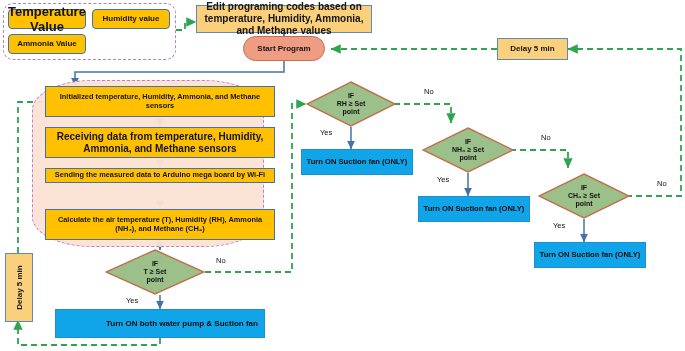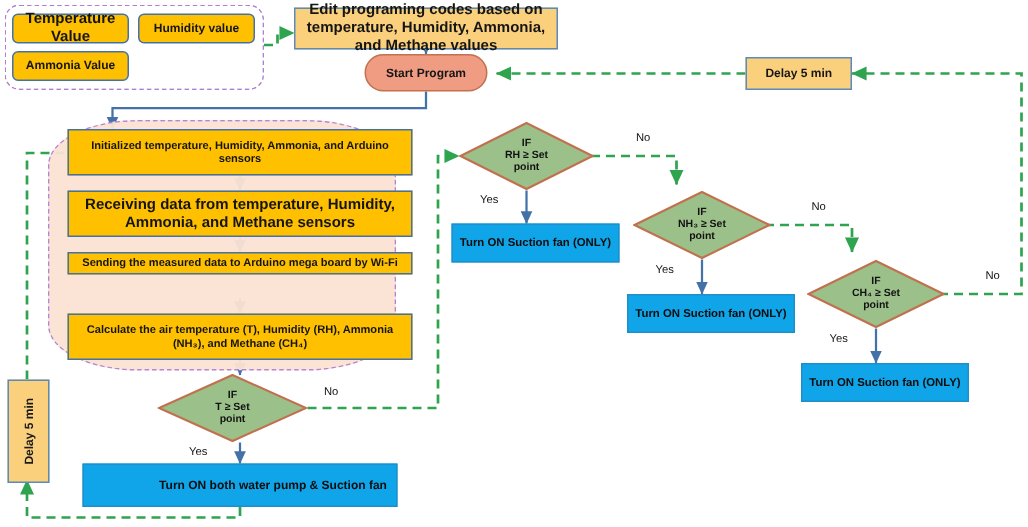--- a/index.html
+++ b/index.html
@@ -92,35 +92,35 @@
       <path d="M160,338 L160,345 L18,345 L18,320" marker-end="url(#ag)"></path>
 
       <path d="M18,253 L18,102 L62,102" marker-end="url(#ag)"></path>
     </g>
   </svg>
 
   <div class="grp grp-top" style="left:3px;top:3px;width:173px;height:57px;"></div>
 
   <div class="grp grp-mid" style="left:32px;top:80px;width:232px;height:167px;"></div>
 
-  <div class="node proc" style="left:8px;top:9px;width:78px;height:20px;border-radius:4px;font-size:10px;">Temperature Value</div>
+  <div class="node proc" style="left:8px;top:9px;width:78px;height:20px;border-radius:4px;font-size:13px;">Temperature Value</div>
   <div class="node proc" style="left:92px;top:9px;width:78px;height:20px;border-radius:4px;font-size:8px;">Humidity value</div>
   <div class="node proc" style="left:8px;top:34px;width:78px;height:20px;border-radius:4px;font-size:8px;">Ammonia Value</div>
 
   <div class="node proc-edit" style="left:196px;top:5px;width:176px;height:28px;font-size:10px;padding:0 4px;">Edit programing codes based on temperature, Humidity, Ammonia, and Methane values</div>
 
   <div class="node term" style="left:243px;top:36px;width:82px;height:25px;font-size:8px;">Start Program</div>
 
   <div class="node proc-lite" style="left:497px;top:38px;width:71px;height:22px;font-size:8px;">Delay 5 min</div>
 
   <div class="delay-v" style="left:5px;top:253px;width:26px;height:67px;font-size:8px;">
     <span>Delay 5 min</span>
   </div>
 
-  <div class="node proc" style="left:45px;top:86px;width:230px;height:31px;font-size:7.4px;padding:0 4px;">Initialized temperature,  Humidity, Ammonia, and Arduino sensors</div>
+  <div class="node proc" style="left:45px;top:86px;width:230px;height:31px;font-size:7.4px;padding:0 4px;">Initialized temperature,  Humidity, Ammonia, and Methane sensors</div>
   <div class="node proc" style="left:45px;top:127px;width:230px;height:31px;font-size:10px;padding:0 4px;">Receiving data from temperature,  Humidity, Ammonia, and Methane sensors</div>
   <div class="node proc" style="left:45px;top:168px;width:230px;height:15px;font-size:7.4px;padding:0 4px;">Sending the measured data to Arduino mega board by Wi-Fi</div>
   <div class="node proc" style="left:45px;top:209px;width:230px;height:31px;font-size:7.4px;padding:0 4px;">Calculate the air temperature (T), Humidity (RH), Ammonia (NH₃), and Methane (CH₄)</div>
 
   <div class="dec" style="left:105px;top:249px;width:100px;height:46px;">
     <svg viewBox="0 0 100 46" style="width:100px;height:46px;display:block;">
       <polygon points="50,1 99,23 50,45 1,23" fill="#9cc08a" stroke="#c0714f" stroke-width="1.4"></polygon>
     </svg>
     <div class="dtext" style="font-size:7px;">
       <div>IF</div>

